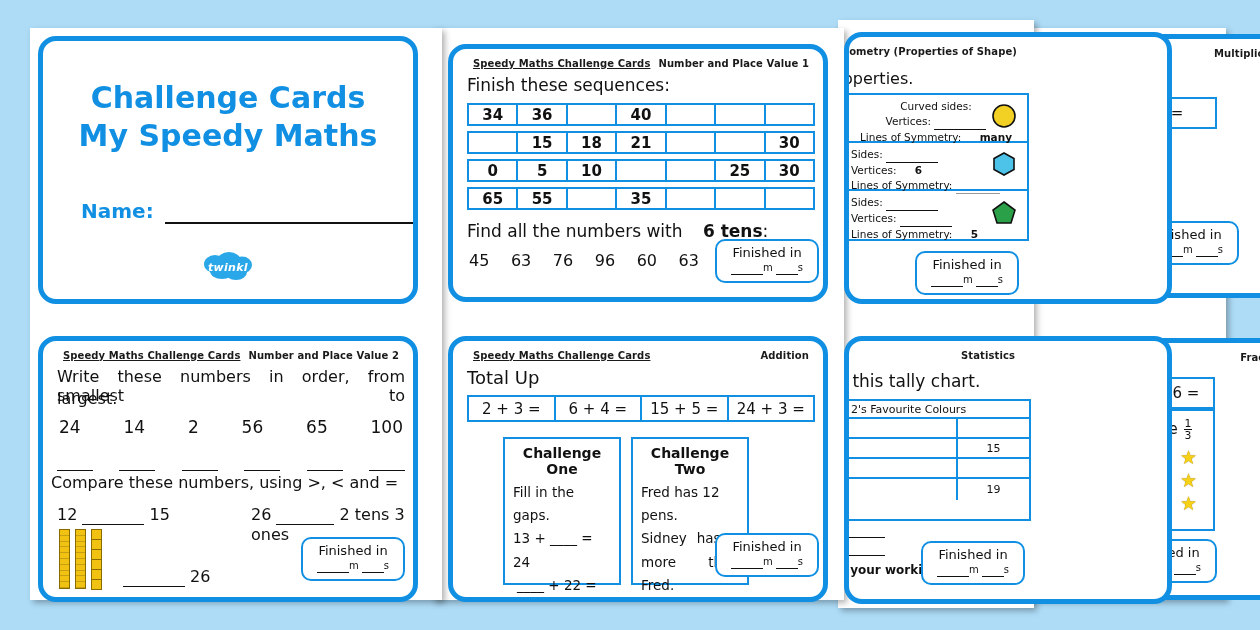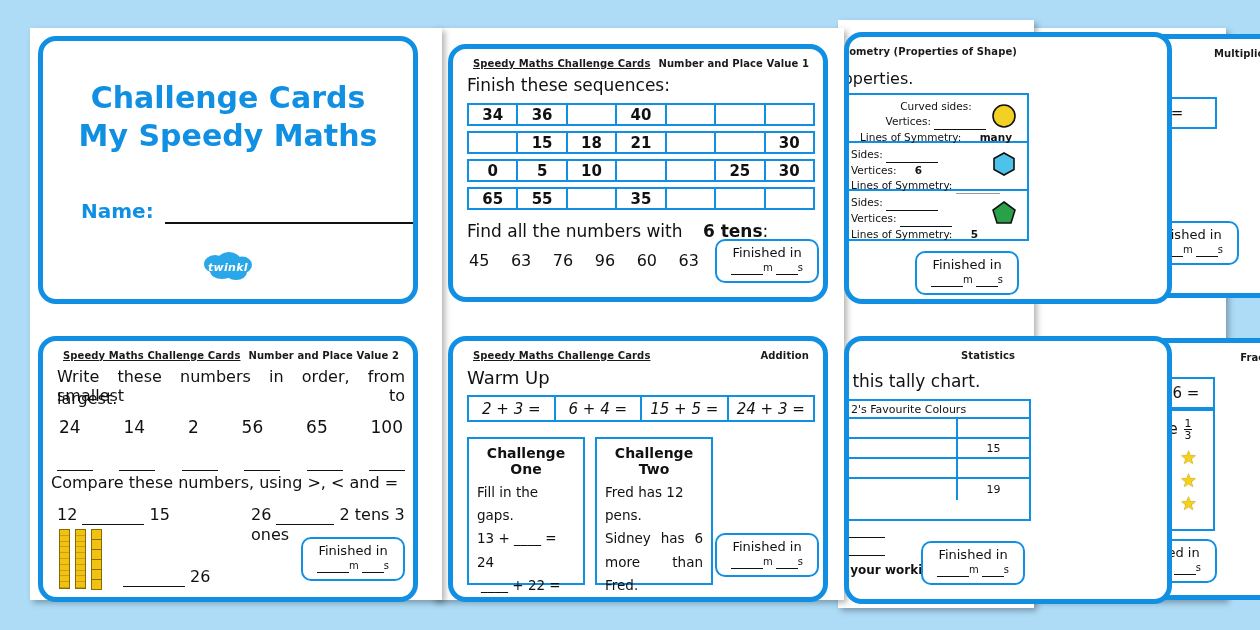--- a/index.html
+++ b/index.html
@@ -83,21 +83,21 @@
   .ul{display:inline-block;border-bottom:1.6px solid #111;}
 
   
   .geobox{position:absolute;border:2px solid #1190e3;box-sizing:border-box;}
   .georow{position:relative;border-bottom:2px solid #1190e3;box-sizing:border-box;padding:4px 6px;}
   .georow:last-child{border-bottom:none;}
   .georow div{font-size:10.5px;color:#111;line-height:1.42;white-space:nowrap;}
   .shape{position:absolute;right:10px;top:50%;transform:translateY(-50%);}
 
   
-  .chal{position:absolute;border:2px solid #1190e3;box-sizing:border-box;background:#fff;padding:6px 8px;}
+  .chal{position:absolute;border:2px solid #1190e3;box-sizing:border-box;background:#fff;padding:6px 8px;margin-left:36px;}
   .chal .ct{text-align:center;font-size:14px;font-weight:bold;color:#111;margin-bottom:4px;}
   .chal .cl{font-size:13.5px;color:#111;line-height:1.72;}
   .just{text-align:justify;text-align-last:justify;}
 
   
   .tally{position:absolute;border:2px solid #1190e3;box-sizing:border-box;}
   .tally .trow{display:flex;border-bottom:2px solid #1190e3;box-sizing:border-box;}
   .tally .trow:last-child{border-bottom:none;}
   .tally .tc{border-right:2px solid #1190e3;box-sizing:border-box;
     display:flex;align-items:center;justify-content:center;font-size:11px;color:#111;}
@@ -402,23 +402,23 @@
         <span class="ul" style="width:32px">&nbsp;</span><span>m</span>
         <span class="ul" style="width:22px">&nbsp;</span><span>s</span>
       </div>
     </div>
   </div>
 
   <div class="card" style="left:448px;top:336px;width:380px;height:266px;">
     <div class="hdr l">Speedy Maths Challenge Cards</div>
     <div class="hdr r">Addition</div>
 
-    <div class="q" style="position:absolute;left:14px;top:26px;font-size:18px;">Warm Up</div>
-
-    <div class="wrow" style="left:14px;top:54px;width:348px;height:27px;font-style:italic;">
+    <div class="q" style="position:absolute;left:14px;top:26px;font-size:18px;">Total Up</div>
+
+    <div class="wrow" style="left:14px;top:54px;width:348px;height:27px;">
       <div>2 + 3 =</div>
       <div>6 + 4 =</div>
       <div>15 + 5 =</div>
       <div>24 + 3 =</div>
     </div>
 
     <div class="chal" style="left:14px;top:96px;width:118px;height:148px;">
       <div class="ct">Challenge One</div>
       <div class="cl">Fill in the gaps.</div>
       <div class="cl">13 + ____ = 24</div>

